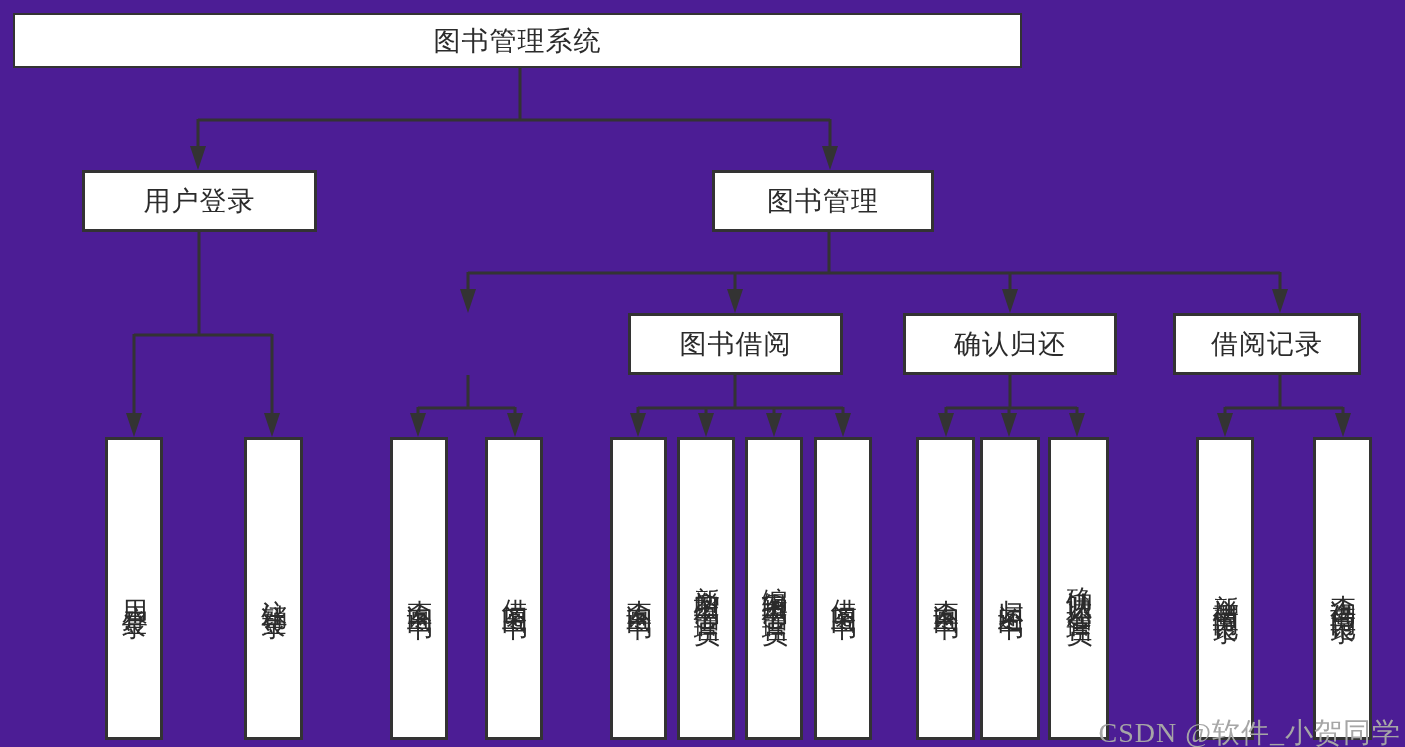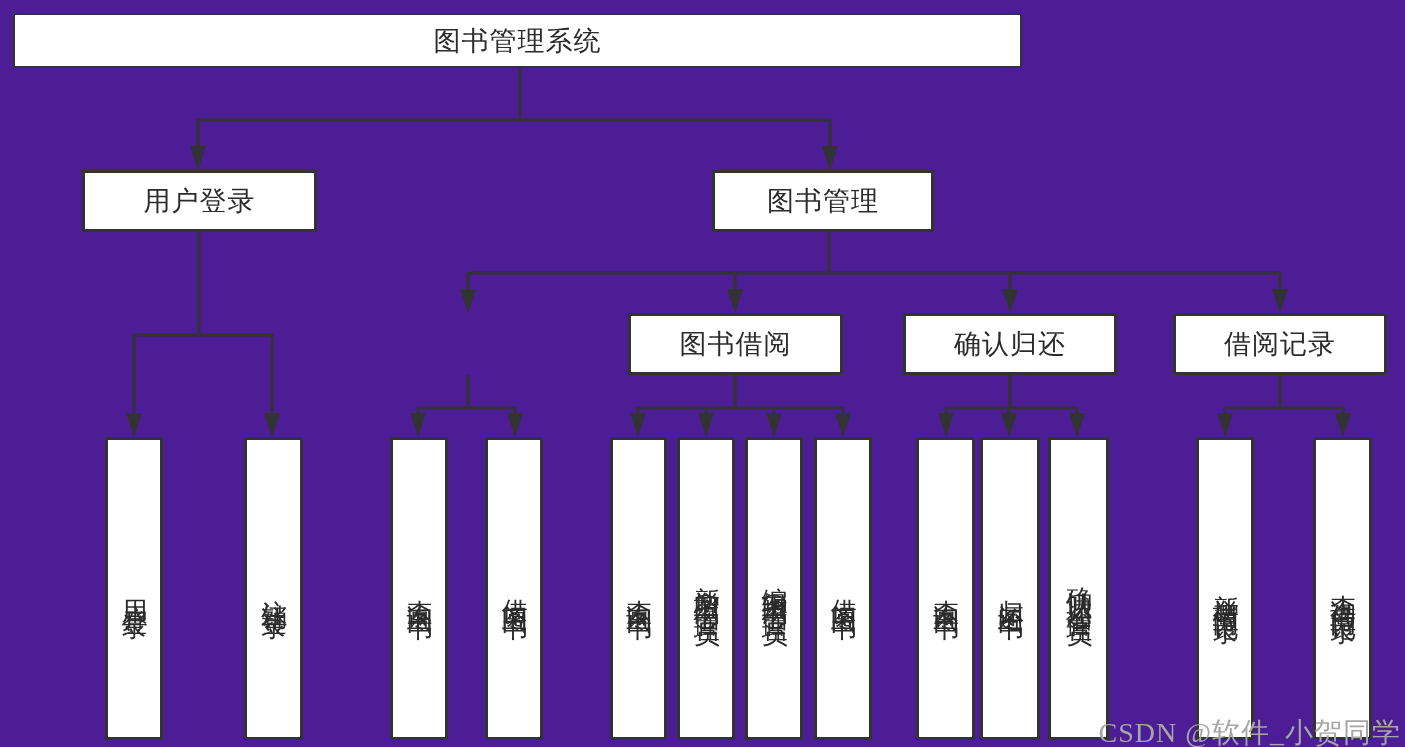--- a/index.html
+++ b/index.html
@@ -70,21 +70,21 @@
              M1225 437 L1217 413 H1233 Z  M1343 437 L1335 413 H1351 Z" fill="#333333" stroke="none"></path>
   </svg>
 
   <div class="node h-node root-node" style="left:13px; top:13px; width:1009px; height:55px;">图书管理系统</div>
 
   <div class="node h-node" style="left:82px; top:170px; width:235px; height:62px;">用户登录</div>
   <div class="node h-node" style="left:712px; top:170px; width:222px; height:62px;">图书管理</div>
 
   <div class="node h-node" style="left:628px; top:313px; width:215px; height:62px;">图书借阅</div>
   <div class="node h-node" style="left:903px; top:313px; width:214px; height:62px;">确认归还</div>
-  <div class="node h-node" style="left:1173px; top:313px; width:214px; height:62px;">借阅记录</div>
+  <div class="node h-node" style="left:1173px; top:313px; width:188px; height:62px;">借阅记录</div>
 
   <div class="node v-node" style="left:105px; top:437px; width:58px; height:303px;">
     <span>用户登录</span>
   </div>
   <div class="node v-node" style="left:244px; top:437px; width:59px; height:303px;">
     <span>注销登录</span>
   </div>
 
   <div class="node v-node" style="left:390px; top:437px; width:58px; height:303px;">
     <span>查询图书</span>

